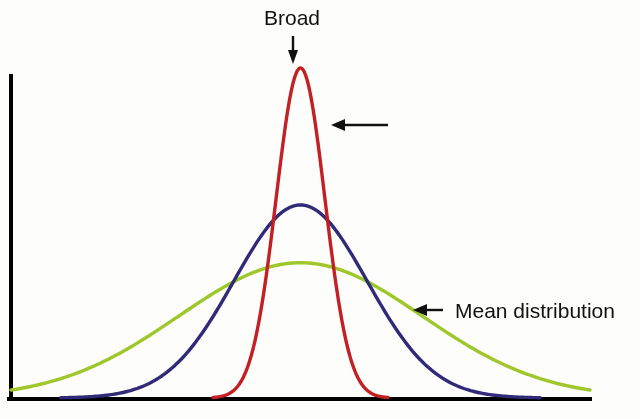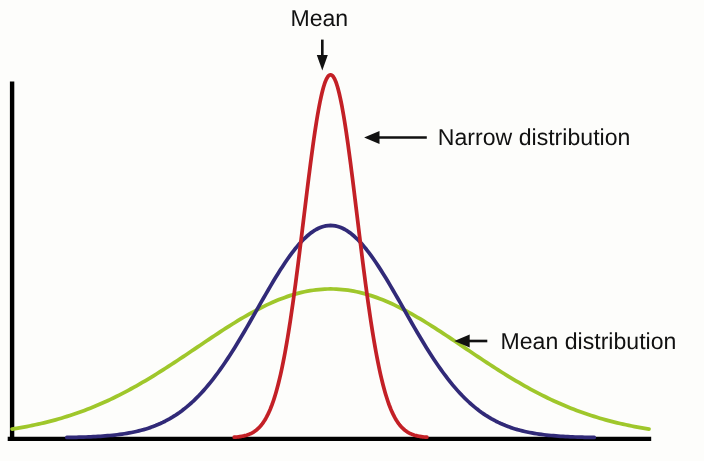--- a/index.html
+++ b/index.html
@@ -81,19 +81,18 @@
         <polygon points="331,125 345,119 345,131" fill="#111111"></polygon>
       </g>
 
       <g>
         <line x1="443" y1="310" x2="424" y2="310" stroke="#111111" stroke-width="2.4"></line>
         <polygon points="413,310 427,304 427,316" fill="#111111"></polygon>
       </g>
     </g>
   </svg>
 
-  <div class="anno-label" id="label-mean">Mean</div>
+  <div class="anno-label" id="label-mean">Broad</div>
 
-  <div class="anno-label" id="label-narrow">Narrow distribution</div>
 
   <div class="anno-label" id="label-broad">Mean distribution</div>
 
 </div>
 
 </body></html>

